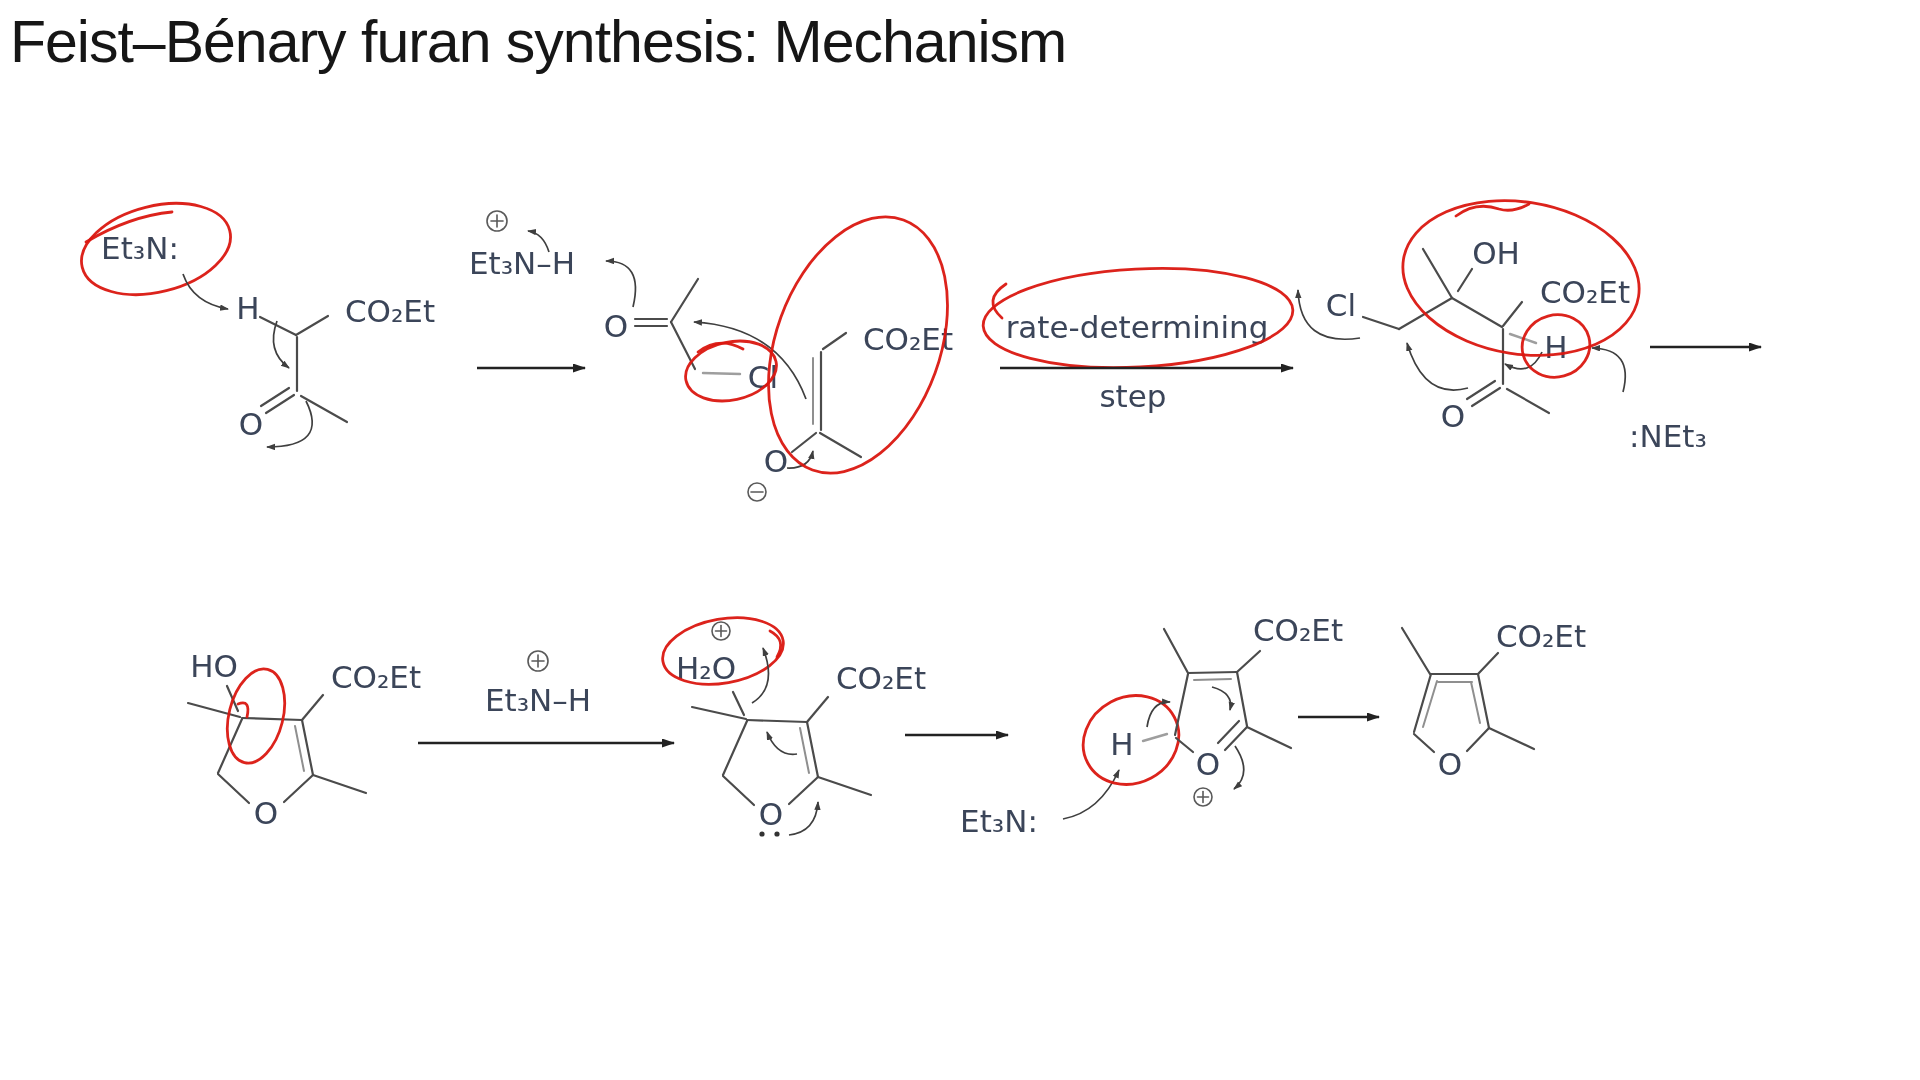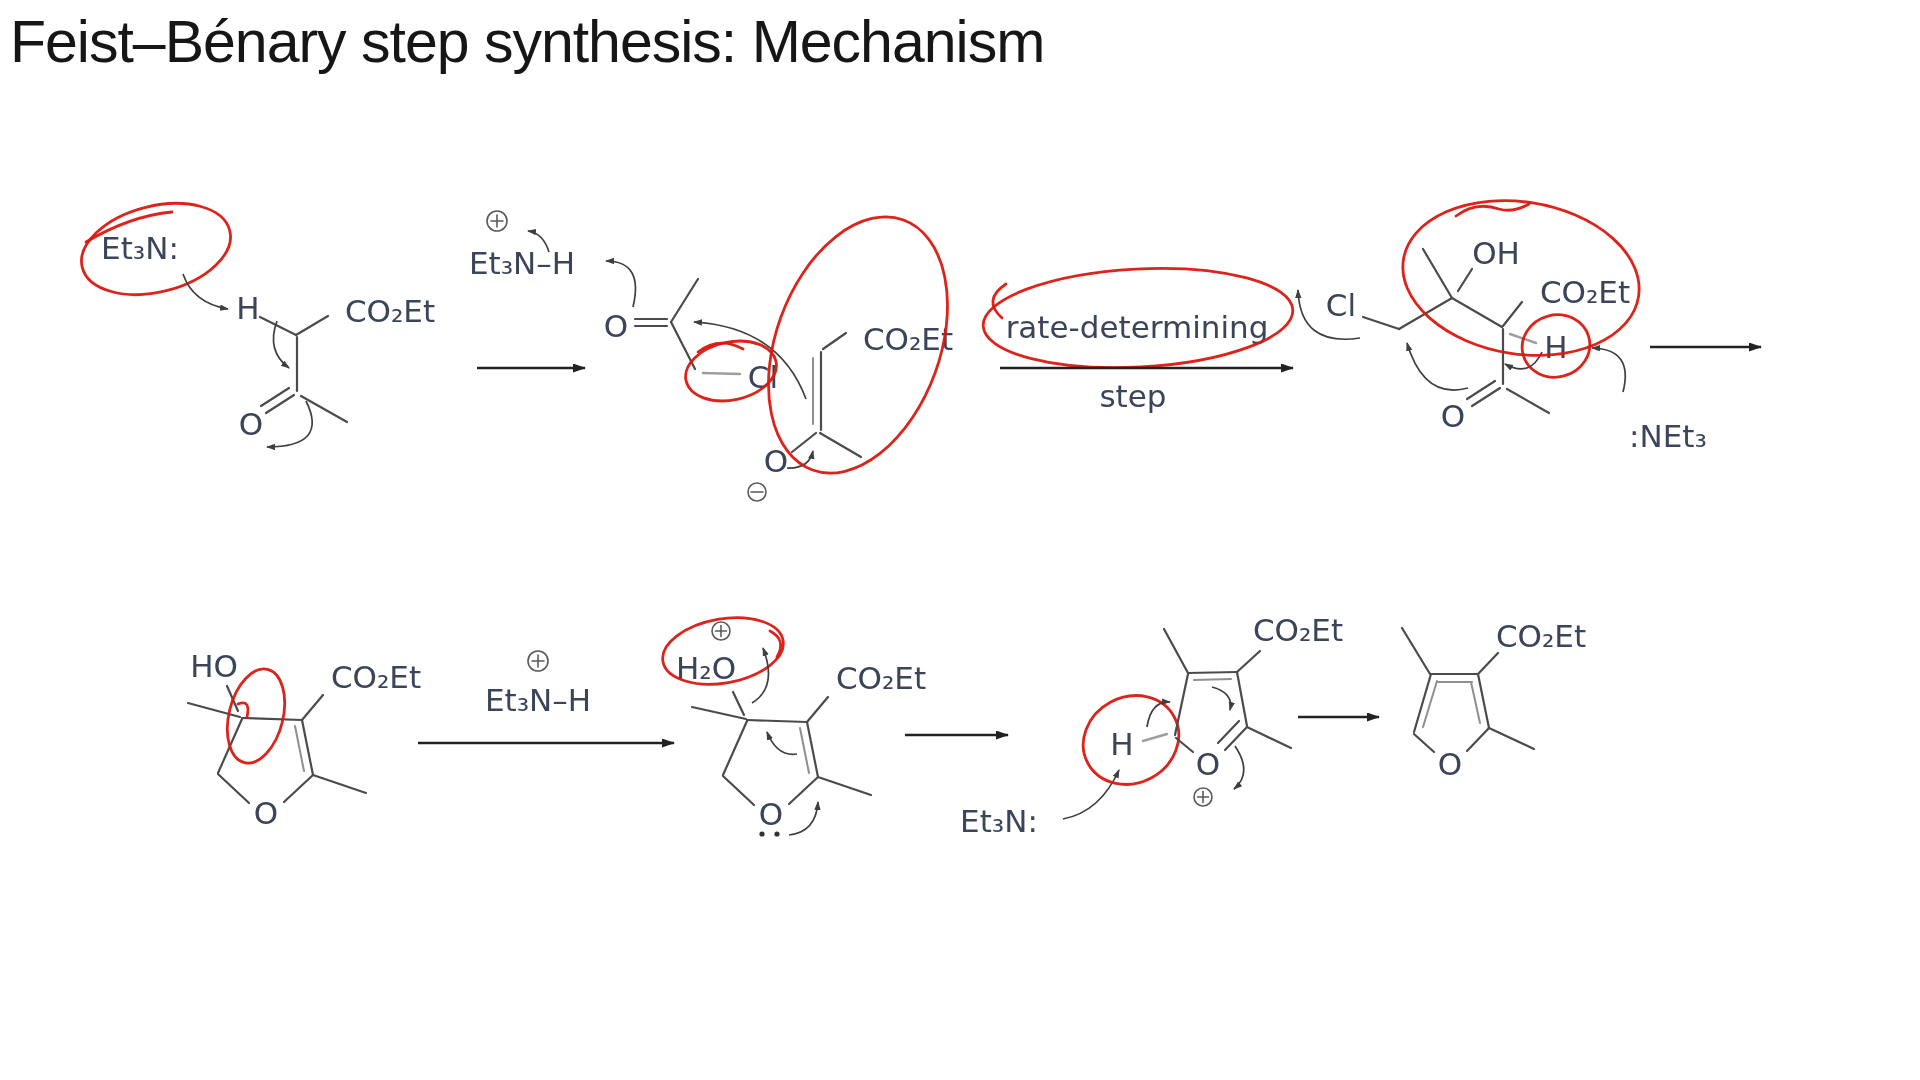--- a/index.html
+++ b/index.html
@@ -15,21 +15,21 @@
   .ma{fill:none;stroke:#3f3f3f;stroke-width:1.7;marker-end:url(#mh);}
   .ra{fill:none;stroke:#222222;stroke-width:2.4;marker-end:url(#rh);}
   .red{fill:none;stroke:#da1710;stroke-width:2.8;stroke-linecap:round;opacity:.95;}
   .charge{stroke:#5a5a5a;stroke-width:1.6;fill:none;stroke-linecap:round;}
   .lp{fill:#333333;}
 </style>
 </head>
 <body>
 
 <div class="slide">
-  <div class="title">Feist–Bénary step synthesis: Mechanism</div>
+  <div class="title">Feist–Bénary furan synthesis: Mechanism</div>
 
   <svg width="1920" height="1080" viewBox="0 0 1920 1080">
     <defs>
       <marker id="mh" markerWidth="10" markerHeight="8" refX="8" refY="3.2" orient="auto" markerUnits="userSpaceOnUse">
         <path d="M0,0 L9,3.2 L0,6.4 z" fill="#3f3f3f"></path>
       </marker>
       <marker id="rh" markerWidth="15" markerHeight="11" refX="12" refY="4.5" orient="auto" markerUnits="userSpaceOnUse">
         <path d="M0,0 L13,4.5 L0,9 z" fill="#222222"></path>
       </marker>
     </defs>

